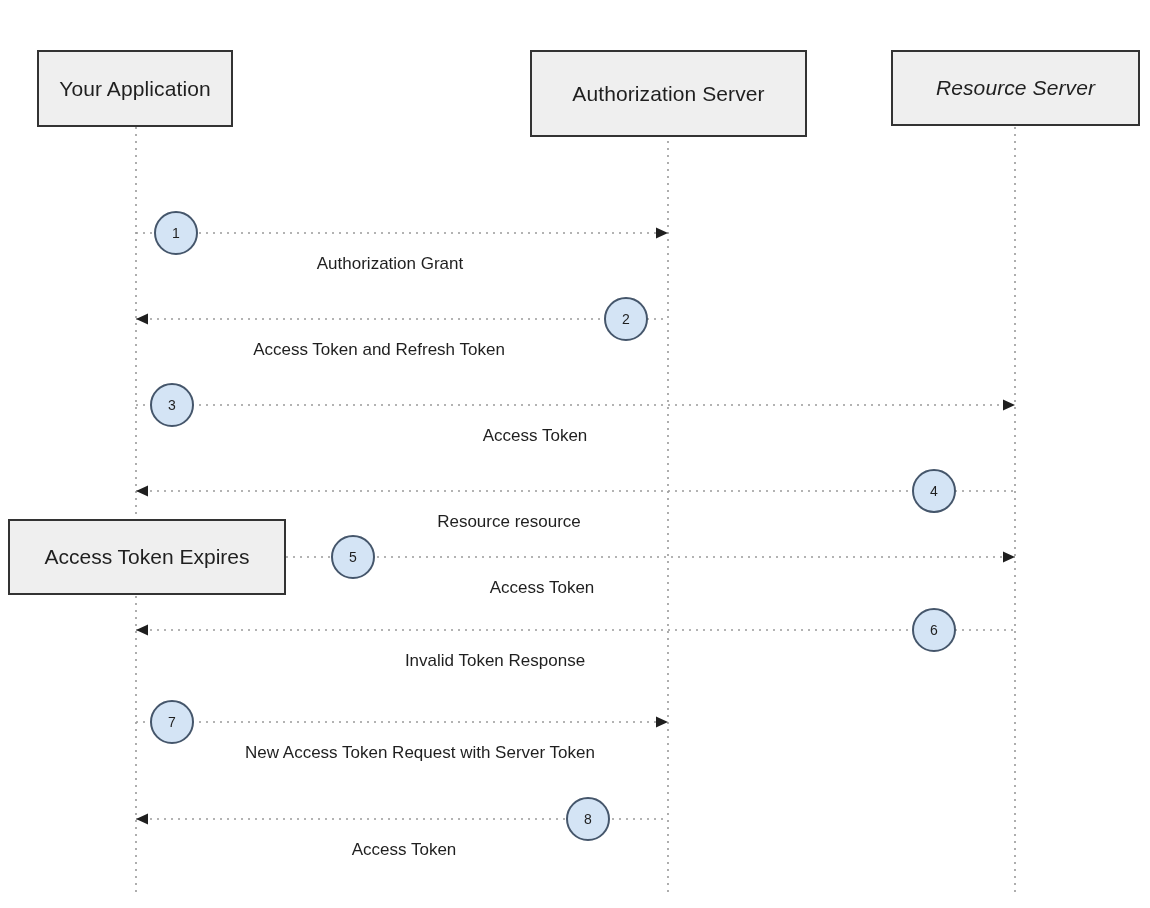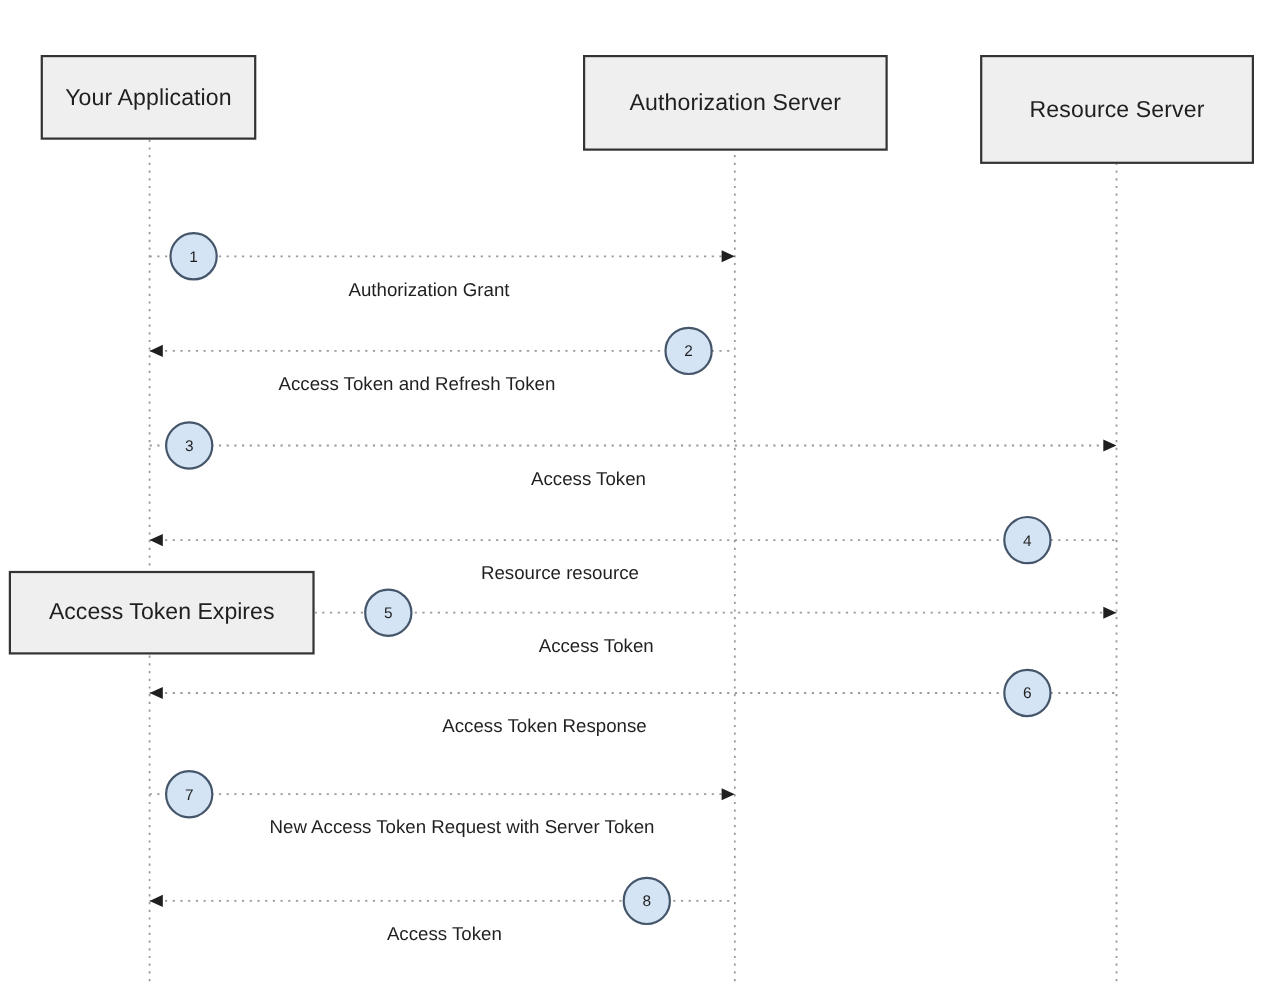--- a/index.html
+++ b/index.html
@@ -122,38 +122,38 @@
       </g>
   </svg>
 
   <div id="participants-layer">
       <div class="lifeline-box" style="left: 37px; top: 50px; width: 196px; height: 77px;">
         <span class="box-label">Your Application</span>
       </div>
       <div class="lifeline-box" style="left: 530px; top: 50px; width: 277px; height: 87px;">
         <span class="box-label">Authorization Server</span>
       </div>
-      <div class="lifeline-box" style="left: 891px; top: 50px; width: 249px; height: 99px;">
+      <div class="lifeline-box" style="left: 891px; top: 50px; width: 249px; height: 76px; font-style: italic;">
         <span class="box-label">Resource Server</span>
       </div>
     </div>
 
   <div id="notes-layer">
       <div class="note-box" style="left: 8px; top: 519px; width: 278px; height: 76px;">
         <span class="box-label">Access Token Expires</span>
       </div>
     </div>
 
   <div id="labels-layer">
       <div class="msg-label" style="left: 390px; top: 233px;">Authorization Grant</div>
       <div class="msg-label" style="left: 379px; top: 319px; text-align: center;">Access Token and Refresh Token</div>
       <div class="msg-label" style="left: 535px; top: 405px;">Access Token</div>
       <div class="msg-label" style="left: 509px; top: 491px;">Resource resource</div>
       <div class="msg-label" style="left: 542px; top: 557px;">Access Token</div>
-      <div class="msg-label" style="left: 495px; top: 630px;">Access Token Response</div>
+      <div class="msg-label" style="left: 495px; top: 630px;">Invalid Token Response</div>
       <div class="msg-label" style="left: 420px; top: 722px;">New Access Token Request with Server Token</div>
       <div class="msg-label" style="left: 404px; top: 819px;">Access Token</div>
     </div>
 
   <div id="steps-layer">
       <div class="step-circle" style="left: 176px; top: 233px;">
         <span class="step-num">1</span>
       </div>
       <div class="step-circle" style="left: 626px; top: 319px;">
         <span class="step-num">2</span>

